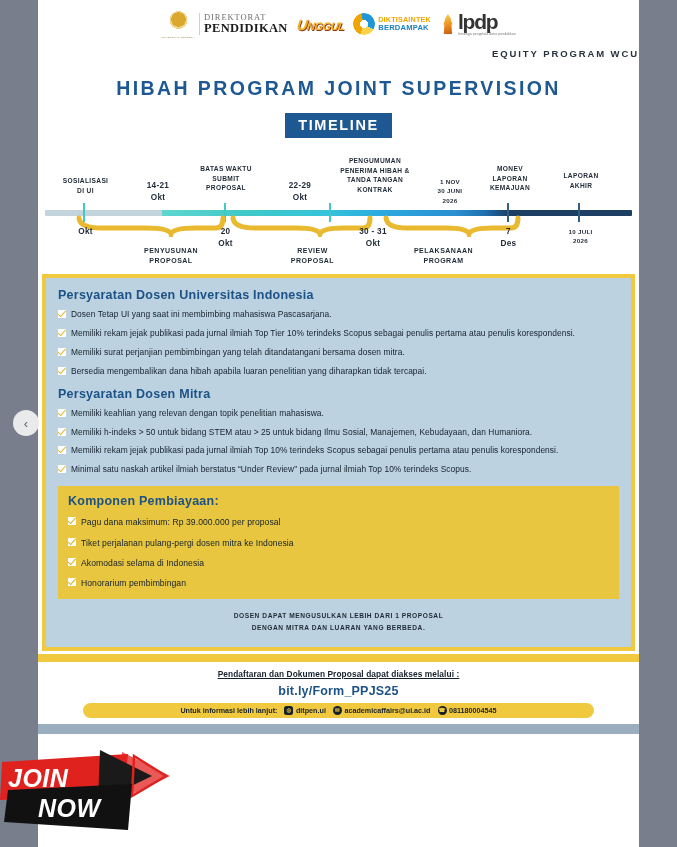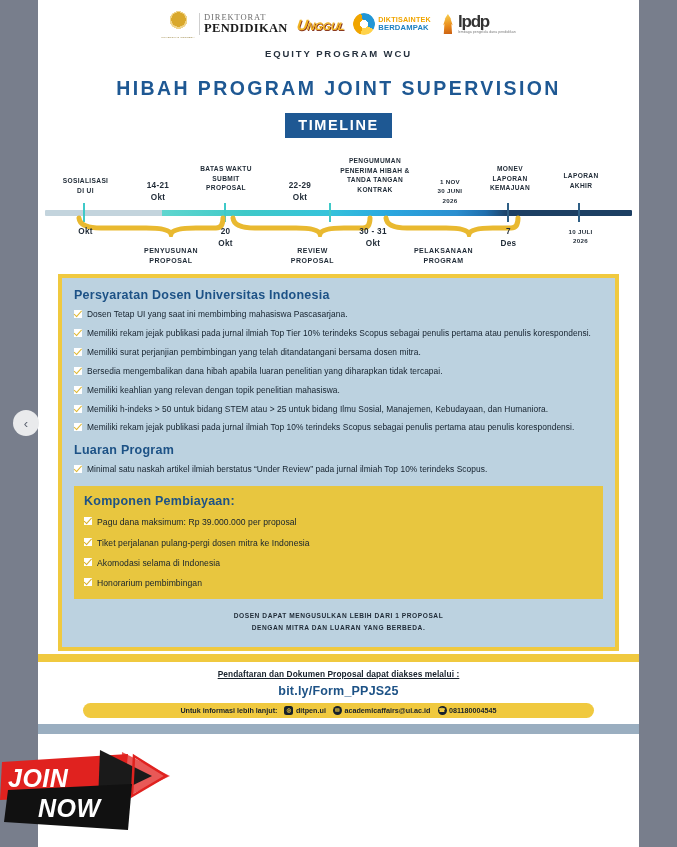--- a/index.html
+++ b/index.html
@@ -60,25 +60,25 @@
   .dik-text { line-height: 1.02; }
   .dik-text .d1 { font-size: 7.2px; font-weight: 800; color: #f0a500; letter-spacing: .2px; }
   .dik-text .d2 { font-size: 7.6px; font-weight: 800; color: #1a7fc1; letter-spacing: .2px; }
   .logo-lpdp { display:flex; align-items:center; gap:2px; }
   .lpdp-flame {
     width: 16px; height: 20px;
     background: linear-gradient(170deg, #f7c948 10%, #e8891b 60%, #c75b12 100%);
     clip-path: polygon(50% 0, 72% 28%, 66% 22%, 80% 58%, 72% 50%, 76% 100%, 24% 100%, 28% 50%, 20% 58%, 34% 22%, 28% 28%);
   }
   .lpdp-word { line-height:.95; }
-  .lpdp-word .w { font-size: 17px; font-weight: 700; color: #333333; letter-spacing: -1.2px; }
+  .lpdp-word .w { font-size: 21px; font-weight: 700; color: #333333; letter-spacing: -1.2px; }
   .lpdp-word .s { display:block; font-size: 3.4px; color:#7a7a7a; letter-spacing:.1px; margin-top:1px; }
 
   .equity {
-    text-align: center; margin-top: 6px;
+    text-align: right; margin-top: 6px;
     font-size: 9.5px; font-weight: 800; letter-spacing: 1.9px; color: #27323f;
   }
   
   .title-block { text-align: center; margin-top: 17px; }
   .title-1 {
     font-size: 19.5px; font-weight: 800; color: #1e5893;
     letter-spacing: 2.4px; line-height: 1.28;
   }
   .title-2 {
     font-size: 19.5px; font-weight: 800; color: #1e5893;
@@ -118,21 +118,21 @@
   }
   .tl-date.small { font-size: 6.2px; line-height: 1.5; }
   .brace { position: absolute; }
   .phase {
     position: absolute; text-align: center;
     font-size: 7px; font-weight: 800; color: #1f2a36;
     letter-spacing: .5px; line-height: 1.5;
   }
   
   .content-wrap {
-    margin: 4px 20px 0;
+    margin: 4px 4px 0;
     background: #f0c93f;
     padding: 4px;
   }
   .content-card { background: #bcd2e0; padding: 10px 12px 12px; }
   .sec-head {
     font-size: 12.5px; font-weight: 800; color: #1d5286;
     letter-spacing: .25px; margin-bottom: 3px;
   }
   .sec-head.tight { margin-top: 9px; }
   .item { display: flex; gap: 5px; margin-top: 7px; align-items: flex-start; }
@@ -327,34 +327,34 @@
       </div>
       <div class="item">
         <span class="check"></span>
         <span class="tx">Memiliki surat perjanjian pembimbingan yang telah ditandatangani bersama dosen mitra.</span>
       </div>
       <div class="item">
         <span class="check"></span>
         <span class="tx">Bersedia mengembalikan dana hibah apabila luaran penelitian yang diharapkan tidak tercapai.</span>
       </div>
 
+      <div class="sec-head tight">Persyaratan Dosen Mitra</div>
       <div class="item">
         <span class="check"></span>
         <span class="tx">Memiliki keahlian yang relevan dengan topik penelitian mahasiswa.</span>
       </div>
       <div class="item">
         <span class="check"></span>
         <span class="tx">Memiliki h-indeks &gt; 50 untuk bidang STEM atau &gt; 25 untuk bidang Ilmu Sosial, Manajemen, Kebudayaan, dan Humaniora.</span>
       </div>
       <div class="item">
         <span class="check"></span>
         <span class="tx">Memiliki rekam jejak publikasi pada jurnal ilmiah Top 10% terindeks Scopus sebagai penulis pertama atau penulis korespondensi.</span>
       </div>
 
-      <div class="sec-head tight">Luaran Program</div>
       <div class="item">
         <span class="check"></span>
         <span class="tx">Minimal satu naskah artikel ilmiah berstatus “Under Review” pada jurnal ilmiah Top 10% terindeks Scopus.</span>
       </div>
 
       <div class="yellow-box">
         <div class="sec-head">Komponen Pembiayaan:</div>
         <div class="item">
           <span class="check"></span>
           <span class="tx">Pagu dana maksimum: Rp 39.000.000 per proposal</span>

